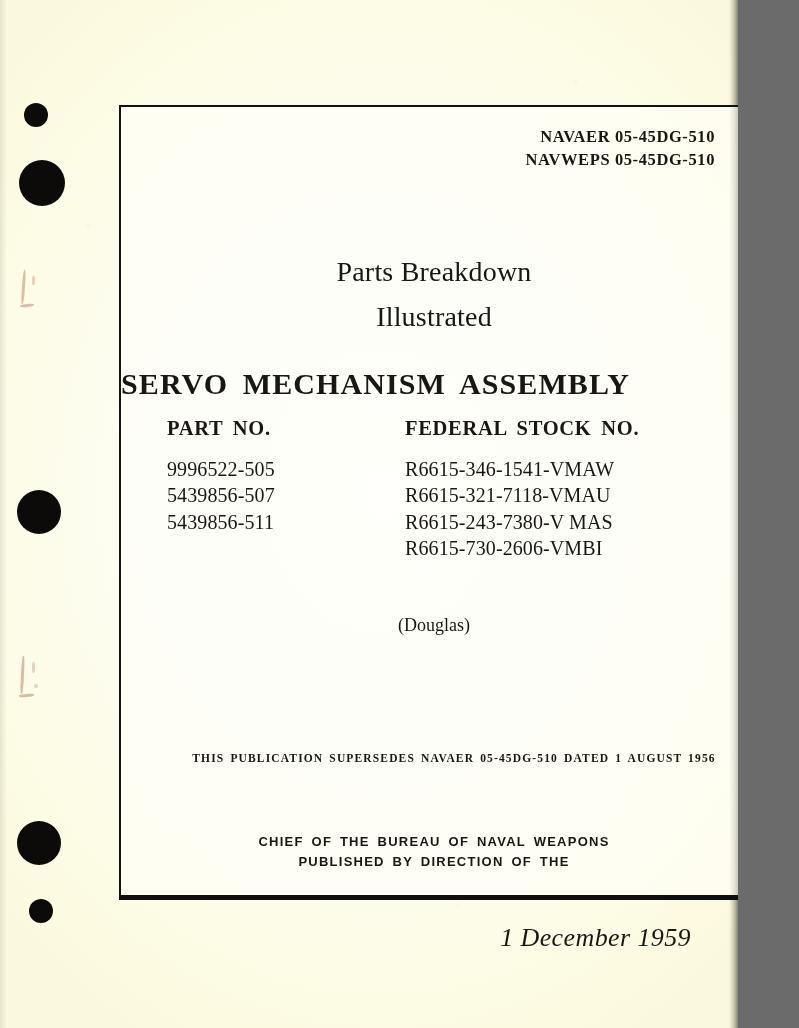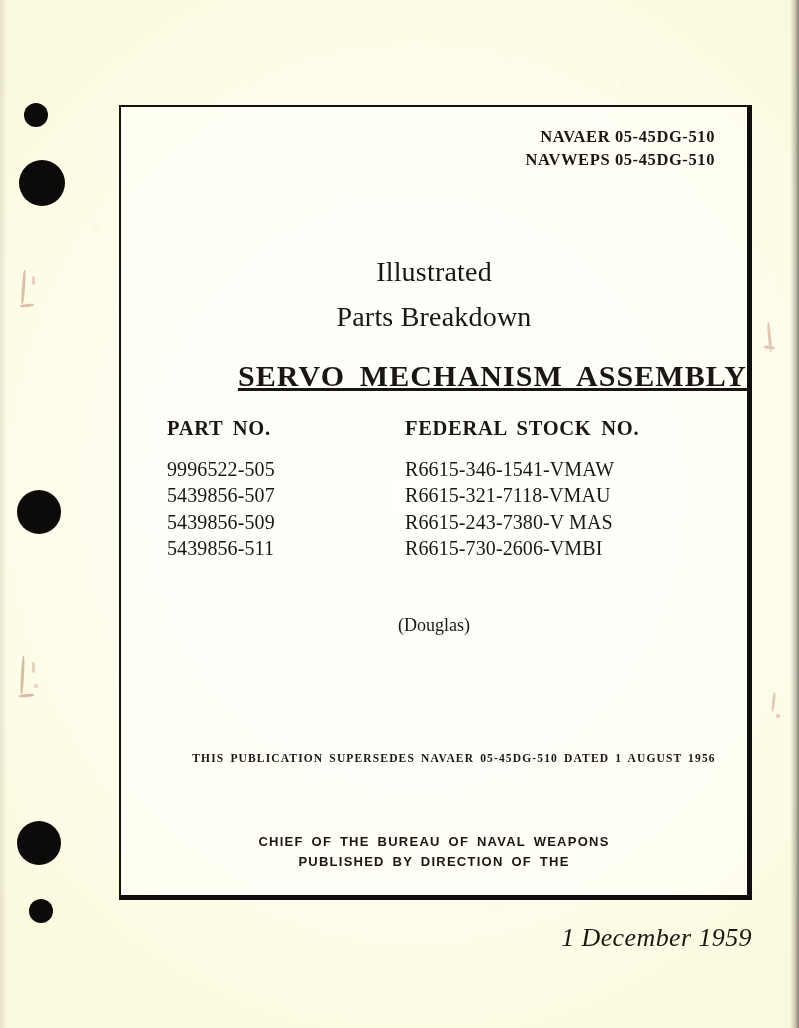--- a/index.html
+++ b/index.html
@@ -4,21 +4,21 @@
 <title>NAVAER 05-45DG-510 Title Page</title>
 <style>
   html, body {
     margin: 0;
     padding: 0;
     background: #6b6b6b;
   }
 
   .page {
     position: relative;
-    width: 799px;
+    width: 738px;
     height: 1028px;
     overflow: hidden;
     
     background:
       radial-gradient(ellipse 70% 60% at 52% 48%, #fefefa 0%, #fdfdf4 45%, #fdfce6 78%, #fbf9dd 100%);
     font-family: "Liberation Serif", "DejaVu Serif", serif;
     color: #1a1613;
   }
 
   
@@ -104,28 +104,27 @@
     left: 0; right: 0;
     text-align: center;
     font-size: 28px;
     line-height: 1.62;
     letter-spacing: .2px;
   }
 
   
   .title {
     position: absolute;
-    top: 252px;
-    left: 0; right: 0;
-    text-align: right;
+    top: 260px;
+    left: 0; right: 0;
+    text-align: left;
     font-size: 30px;
     font-weight: bold;
     letter-spacing: 1.1px;
     word-spacing: 6px;
-    text-decoration: underline;
   }
 
   
   .table {
     position: absolute;
     top: 310px;
     left: 0; right: 0;
     display: flex;
     justify-content: center;
   }
@@ -229,32 +228,31 @@
 
   <div class="frame">
     <div class="inner">
 
       <div class="docnums">
         <div>NAVAER 05-45DG-510</div>
         <div>NAVWEPS 05-45DG-510</div>
       </div>
 
       <div class="subtitle">
+        <div>Parts Breakdown</div>
         <div>Illustrated</div>
-        <div>Parts Breakdown</div>
       </div>
 
       <div class="title">SERVO MECHANISM ASSEMBLY</div>
 
       <div class="table">
         <div class="col col-part">
           <h3>PART NO.</h3>
           <div class="row">9996522-505</div>
           <div class="row">5439856-507</div>
-          <div class="row">5439856-509</div>
           <div class="row">5439856-511</div>
         </div>
         <div class="col col-stock">
           <h3>FEDERAL STOCK NO.</h3>
           <div class="row">R6615-346-1541-VMAW</div>
           <div class="row">R6615-321-7118-VMAU</div>
           <div class="row">R6615-243-7380-V MAS</div>
           <div class="row">R6615-730-2606-VMBI</div>
         </div>
       </div>

